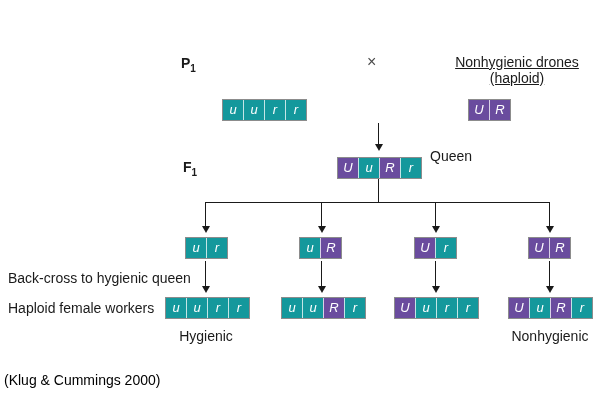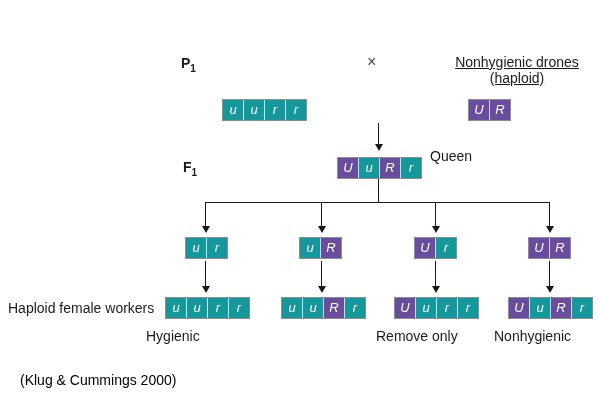--- a/index.html
+++ b/index.html
@@ -19,21 +19,21 @@
     width:20px;height:100%;display:flex;align-items:center;justify-content:center;
     color:#ffffff;font-style:italic;font-size:13px;line-height:20px;
   }
   .allele + .allele{border-left:1px solid rgba(255,255,255,0.75);}
   .vline{width:1px;background:#1a1a1a;}
   .arrow::after{
     content:"";position:absolute;bottom:-7px;left:-3.5px;
     border:4px solid transparent;border-top:7px solid #1a1a1a;border-bottom:none;
   }
   .hline{height:1px;background:#1a1a1a;}
-  .pheno{text-align:left;font-size:14px;}
+  .pheno{text-align:center;font-size:14px;}
   .side-label{font-size:14px;white-space:nowrap;}
   .citation{font-size:14px;color:#000;}
 </style>
 </head>
 <body>
 
 <div id="figure">
 
   <div class="abs gen-label" style="left:170px;top:55px;margin-left:11px;"><span>P</span><sub>1</sub></div>
 
@@ -70,20 +70,21 @@
 
   <div class="abs" style="left:430px;top:148px;">Queen</div>
 
   <div class="abs vline" style="left:378px;top:179px;height:24px;"></div>
   <div class="abs hline" style="left:205px;top:202px;width:345px;"></div>
   <div class="abs vline arrow" style="left:205px;top:203px;height:23px;"></div>
   <div class="abs vline arrow" style="left:321px;top:203px;height:23px;"></div>
   <div class="abs vline arrow" style="left:435px;top:203px;height:23px;"></div>
   <div class="abs vline arrow" style="left:549px;top:203px;height:23px;"></div>
 
+  <div class="abs side-label" style="left:8px;top:270px;">Back-cross to hygienic queen</div>
   <div class="abs side-label" style="left:8px;top:300px;">Haploid female workers</div>
 
   <div class="abs genobox" style="left:185px;top:237px;">
     <div class="allele" style="background-color: rgb(20, 152, 156);">u</div>
     <div class="allele" style="background-color: rgb(20, 152, 156);">r</div>
   </div>
   <div class="abs genobox" style="left:299px;top:237px;">
     <div class="allele" style="background-color: rgb(20, 152, 156);">u</div>
     <div class="allele" style="background-color: rgb(106, 76, 158);">R</div>
   </div>
@@ -120,18 +121,17 @@
     <div class="allele" style="background-color: rgb(20, 152, 156);">r</div>
   </div>
   <div class="abs genobox" style="left:508px;top:297px;">
     <div class="allele" style="background-color: rgb(106, 76, 158);">U</div>
     <div class="allele" style="background-color: rgb(20, 152, 156);">u</div>
     <div class="allele" style="background-color: rgb(106, 76, 158);">R</div>
     <div class="allele" style="background-color: rgb(20, 152, 156);">r</div>
   </div>
 
   <div class="abs pheno" style="left:146px;top:328px;width:120px;">Hygienic</div>
-  <div class="abs pheno" style="left:376px;top:328px;width:120px;">Remove only</div>
   <div class="abs pheno" style="left:494px;top:328px;width:112px;">Nonhygienic</div>
 
-  <div class="abs citation" style="left:20px;top:372px;">(Klug &amp; Cummings 2000)</div>
+  <div class="abs citation" style="left:4px;top:372px;">(Klug &amp; Cummings 2000)</div>
 
 </div>
 
 </body></html>

